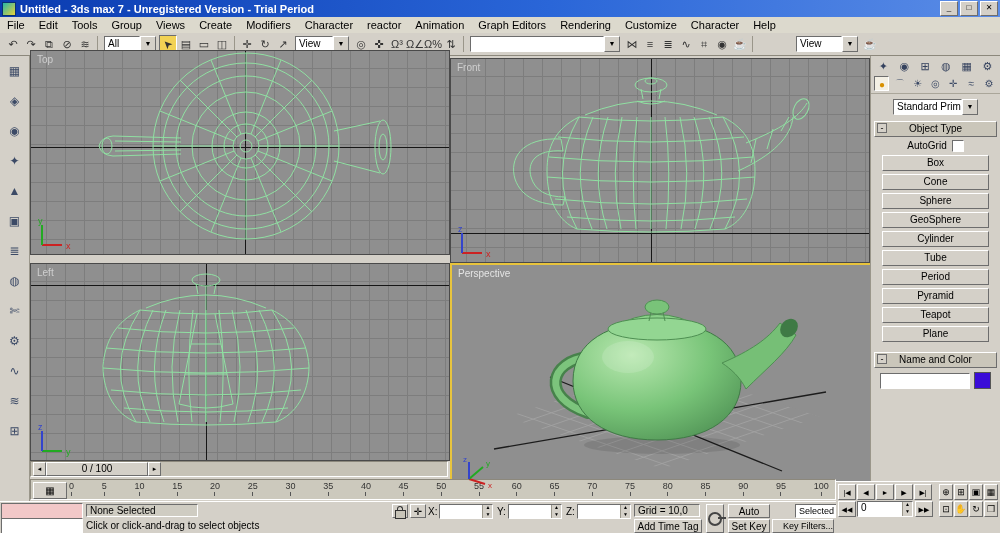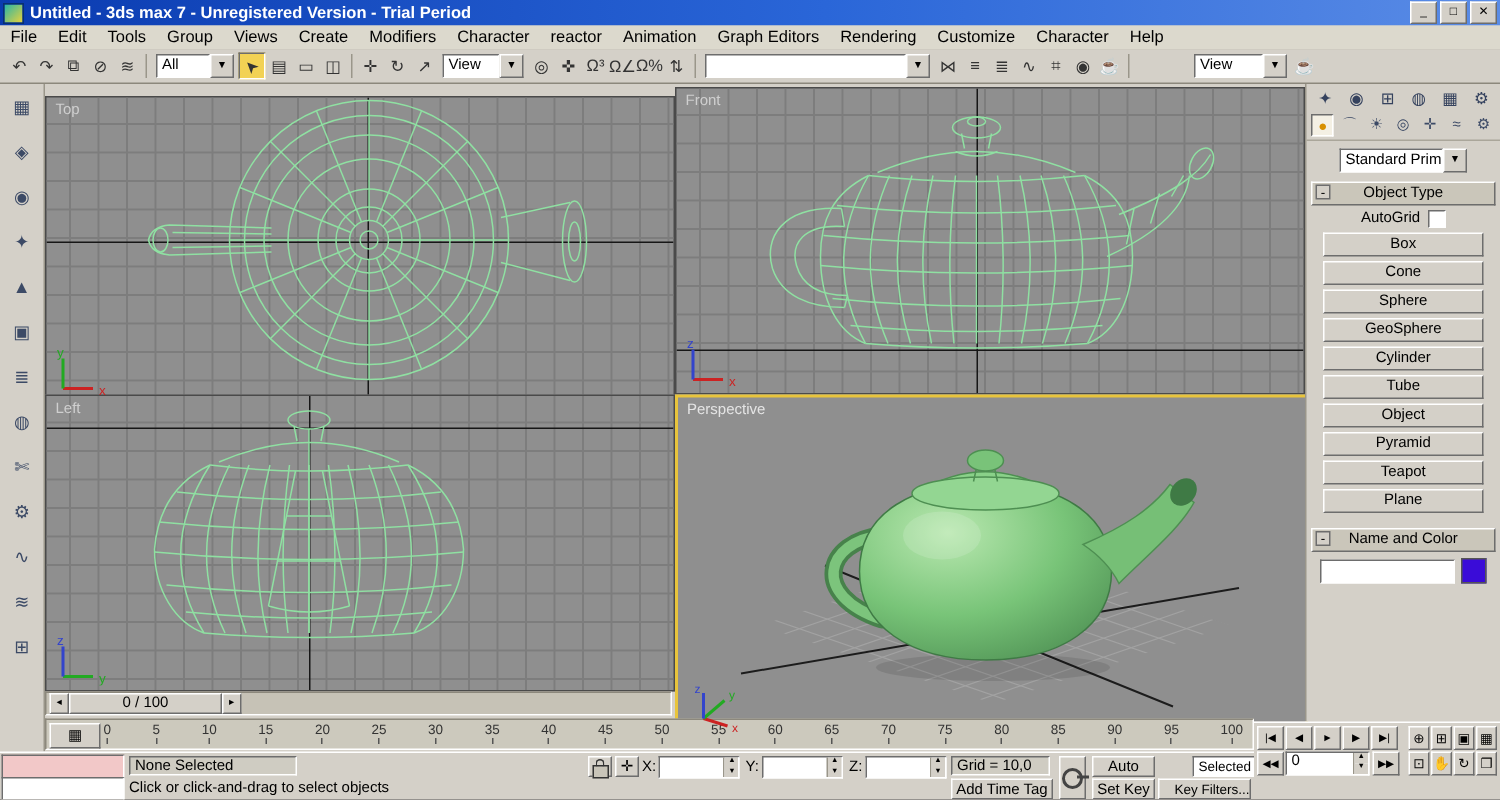--- a/index.html
+++ b/index.html
@@ -191,21 +191,21 @@
       <div class="ltbtn">▣</div>
       <div class="ltbtn">≣</div>
       <div class="ltbtn">◍</div>
       <div class="ltbtn">✄</div>
       <div class="ltbtn">⚙</div>
       <div class="ltbtn">∿</div>
       <div class="ltbtn">≋</div>
       <div class="ltbtn">⊞</div>
     </div>
 
-  <div class="vp abs" style="left:30px;top:64px;width:418px;height:203px;">
+  <div class="vp abs" style="left:30px;top:50px;width:418px;height:203px;">
     <div class="vp-grid"></div>
     <div class="ax-v" style="left:214px"></div>
     <div class="ax-h" style="top:96px"></div>
     <div class="vp-label">Top</div>
     <svg class="vpsvg" width="416" height="201" viewBox="0 0 416 201">
       <g stroke="#8fe0a2" fill="none" stroke-width="1">
         <circle cx="215" cy="95" r="93"></circle>
           <circle cx="215" cy="95" r="83"></circle>
           <circle cx="215" cy="95" r="70"></circle>
         <circle cx="215" cy="95" r="54"></circle>
@@ -512,21 +512,21 @@
         <span class="checkbox"></span>
       </div>
       <div class="obj-grid">
 
       <div class="obj-btn">Box</div>
           <div class="obj-btn">Cone</div>
           <div class="obj-btn">Sphere</div>
           <div class="obj-btn">GeoSphere</div>
           <div class="obj-btn">Cylinder</div>
           <div class="obj-btn">Tube</div>
-          <div class="obj-btn">Object</div>
+          <div class="obj-btn">Period</div>
           <div class="obj-btn">Pyramid</div>
           <div class="obj-btn">Teapot</div>
           <div class="obj-btn">Plane</div>
         </div>
     </div>
     <div class="rollout">
       <div class="r-head">
         <span class="r-minus">-</span>
         <span>Name and Color</span>
       </div>

